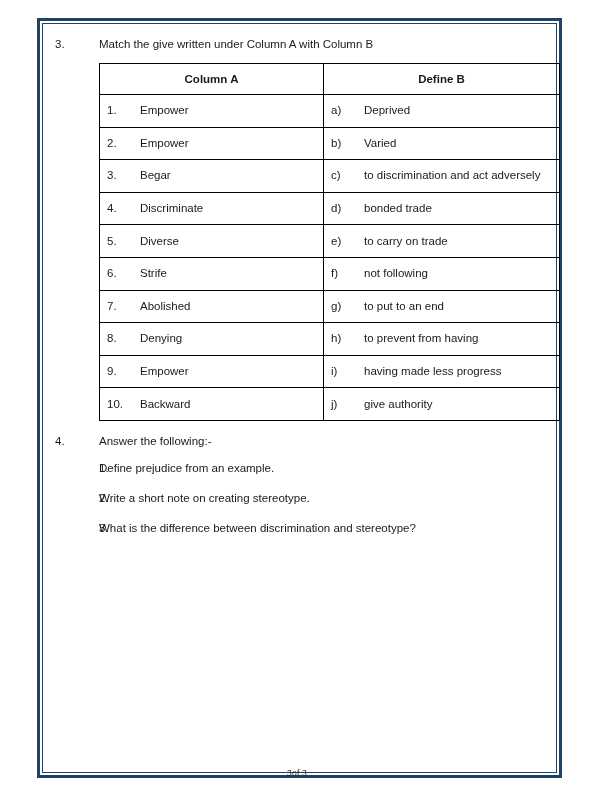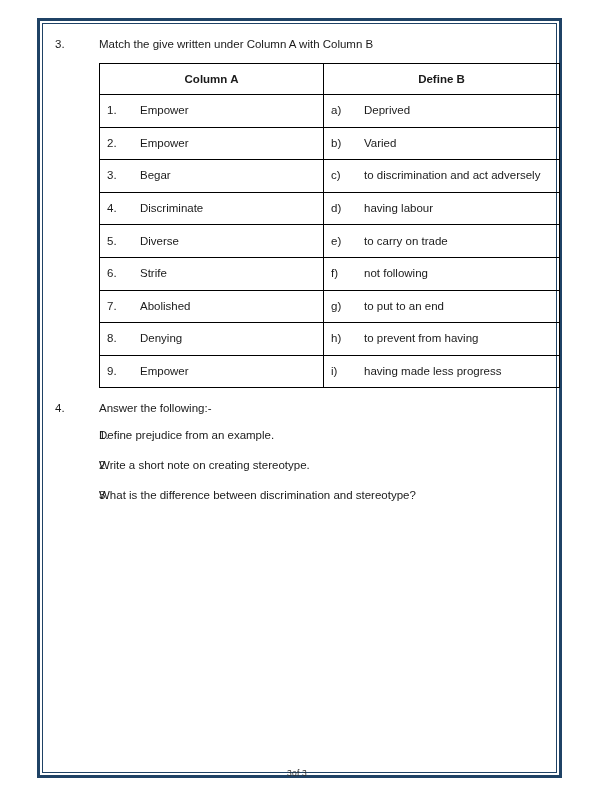--- a/index.html
+++ b/index.html
@@ -213,21 +213,21 @@
         <tr>
           <td>
             <div class="cell-inner">
               <span class="cell-key">4.</span>
               <span class="cell-val">Discriminate</span>
             </div>
           </td>
           <td>
             <div class="cell-inner">
               <span class="cell-key">d)</span>
-              <span class="cell-val">having labour</span>
+              <span class="cell-val">bonded trade</span>
             </div>
           </td>
         </tr>
         <tr>
           <td>
             <div class="cell-inner">
               <span class="cell-key">5.</span>
               <span class="cell-val">Diverse</span>
             </div>
           </td>
@@ -284,20 +284,34 @@
           <td>
             <div class="cell-inner">
               <span class="cell-key">9.</span>
               <span class="cell-val">Empower</span>
             </div>
           </td>
           <td>
             <div class="cell-inner">
               <span class="cell-key">i)</span>
               <span class="cell-val">having made less progress</span>
+            </div>
+          </td>
+        </tr>
+        <tr>
+          <td>
+            <div class="cell-inner">
+              <span class="cell-key">10.</span>
+              <span class="cell-val">Backward</span>
+            </div>
+          </td>
+          <td>
+            <div class="cell-inner">
+              <span class="cell-key">j)</span>
+              <span class="cell-val">give authority</span>
             </div>
           </td>
         </tr>
       </tbody>
   </table>
 
   <div class="q-row" id="question4">
     <span class="q-num">4.</span>
     <span class="q-text">Answer the following:-</span>
   </div>

